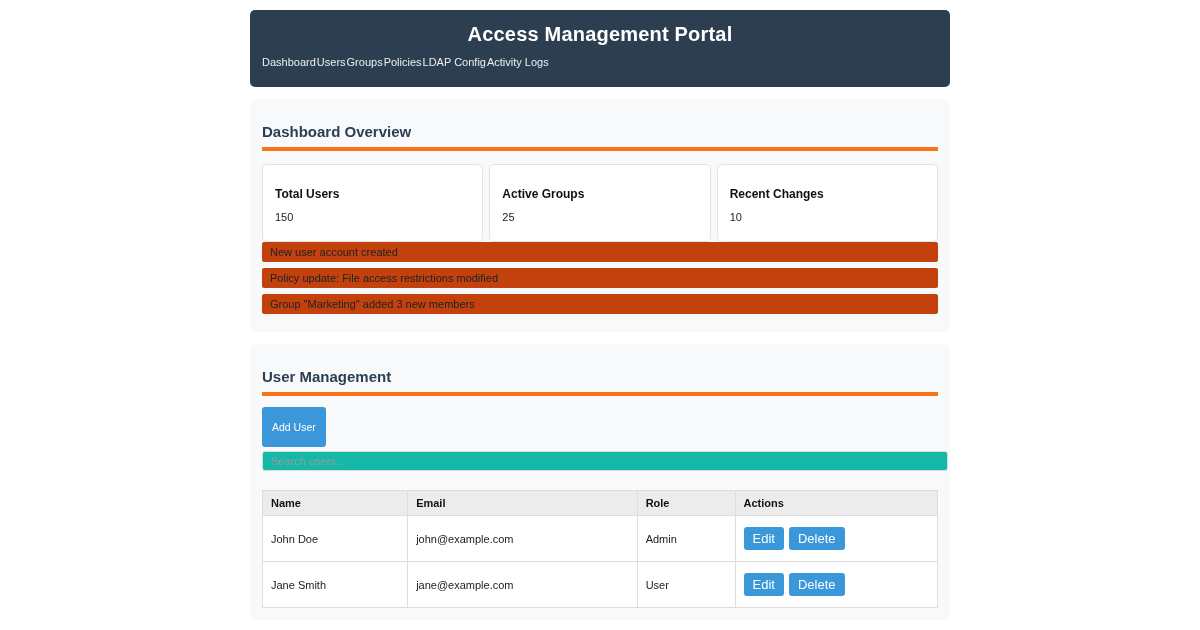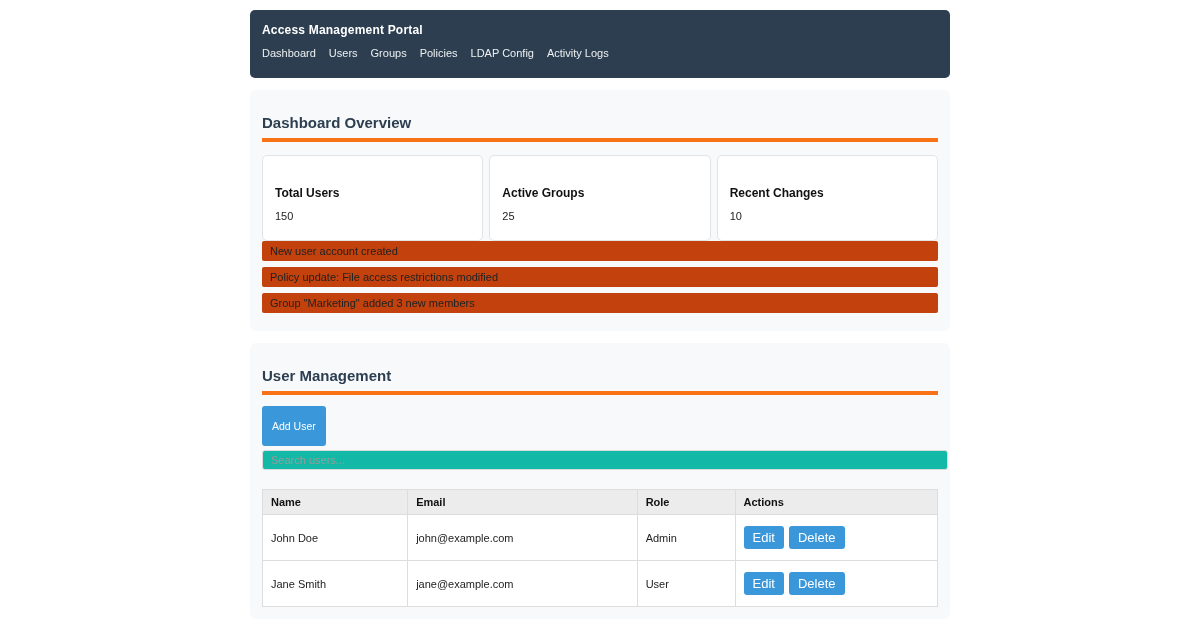--- a/index.html
+++ b/index.html
@@ -19,29 +19,30 @@
     padding-top: 10px;
   }
   
   .app-header {
     background: #2c3e50;
     border-radius: 5px;
     padding: 13px 12px 19px 12px;
   }
   .app-title {
     color: #ffffff;
-    font-size: 12px;
+    font-size: 20px;
     font-weight: bold;
     margin: 0;
     letter-spacing: 0.2px;
+    text-align: center;
   }
   .app-nav {
     margin-top: 10px;
     display: flex;
-    gap: 13px;
+    gap: 1px;
   }
   .app-nav a {
     color: #ecf0f1;
     font-size: 11px;
     text-decoration: none;
     cursor: pointer;
   }
   
   .section {
     background: #f8f9fa;
@@ -67,21 +68,21 @@
     flex: 1;
     background: #ffffff;
     border: 1px solid #e3e3e3;
     border-radius: 5px;
     padding: 14px 12px 18px 12px;
   }
   .stat-card .card-title {
     font-size: 12px;
     font-weight: bold;
     color: #111;
-    margin: 16px 0 10px 0;
+    margin: 8px 0 10px 0;
   }
   .stat-card .card-value {
     font-size: 11px;
     color: #222;
   }
   
   .subheading {
     font-size: 12px;
     font-weight: bold;
     color: #111;

